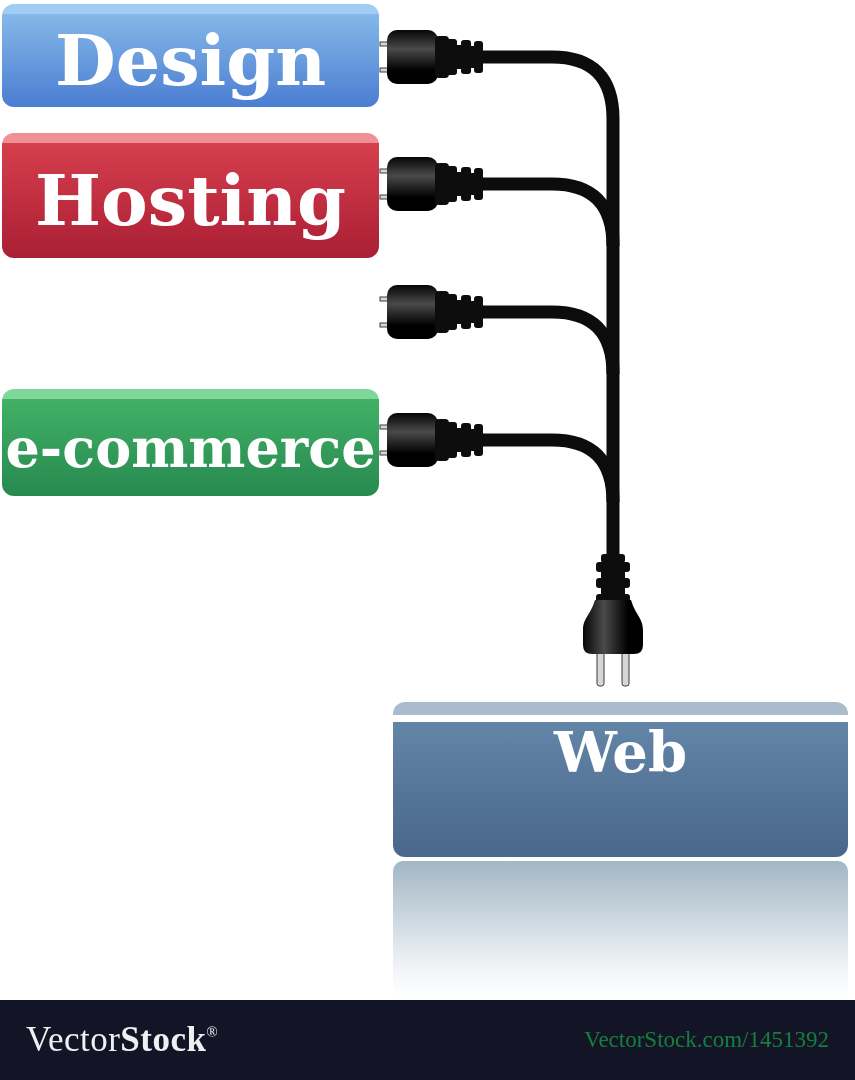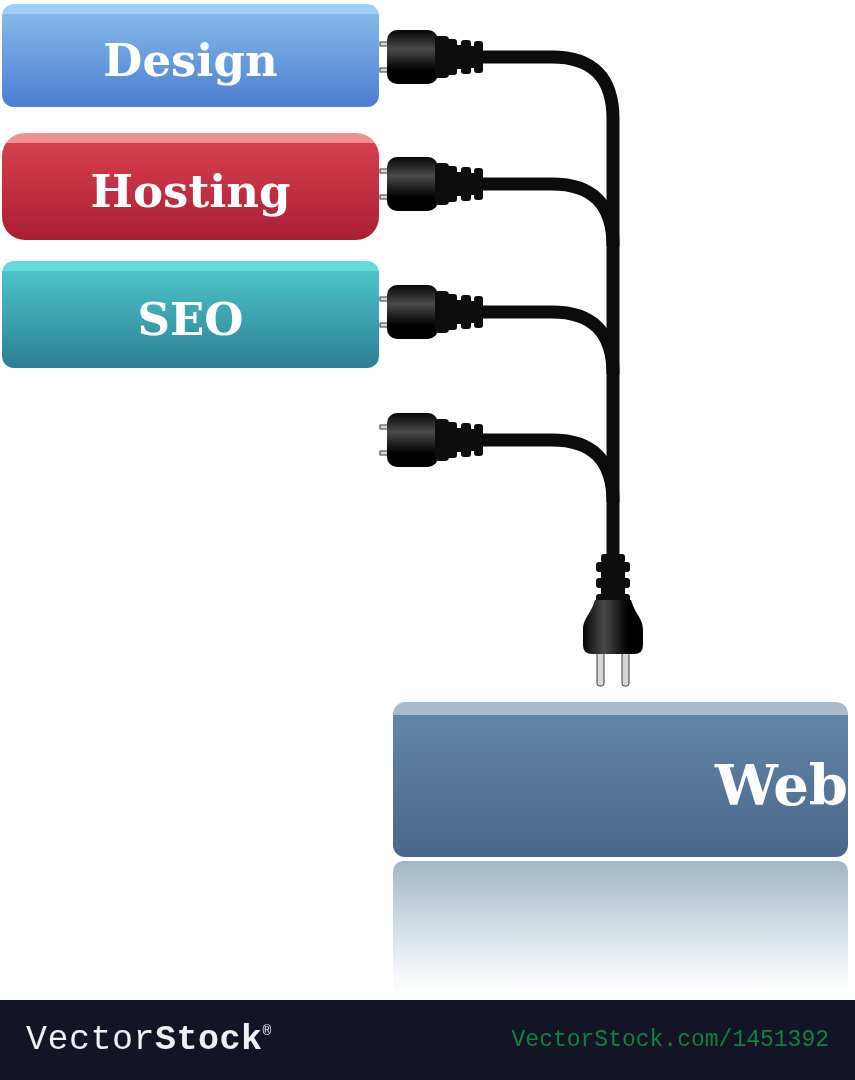--- a/index.html
+++ b/index.html
@@ -24,49 +24,50 @@
   .svc-box .bevel { height: 10px; flex: 0 0 10px; }
   .svc-box .face {
     flex: 1 1 auto;
     display: flex;
     align-items: center;
     justify-content: center;
   }
   .svc-label {
     color: #ffffff;
     font-weight: 700;
-    font-size: 45px;
+    font-size: 70px;
     line-height: 1;
     white-space: nowrap;
   }
   .svc-label.small { font-size: 54px; }
   #box-design    { top: 4px;   height: 103px; }
-  #box-hosting   { top: 133px; height: 107px; border-radius: 23px; }
+  #box-hosting   { top: 133px; height: 125px; }
   #box-seo       { top: 261px; height: 107px; }
   #box-ecommerce { top: 389px; height: 107px; }
 
   
   .target-box {
     position: absolute;
     left: 393px;
     top: 702px;
     width: 455px;
     height: 155px;
     border-radius: 12px;
     overflow: hidden;
     display: flex;
     flex-direction: column;
   }
   .target-box .bevel { flex: 0 0 13px; }
   .target-box .face {
     flex: 1 1 auto;
     display: flex;
-    flex-direction: row;
+    flex-direction: column;
     align-items: center;
-    justify-content: flex-end;
+    justify-content: space-between;
+    margin-top: 7px;
   }
   .target-label {
     color: #ffffff;
     font-weight: 700;
     font-size: 56px;
     line-height: 1.1;
     text-align: center;
     white-space: nowrap;
   }
   .reflection {
@@ -90,21 +91,21 @@
   
   .wm-bar {
     position: absolute;
     left: 0; bottom: 0;
     width: 855px; height: 80px;
     display: flex;
     align-items: center;
     justify-content: space-between;
     padding: 0 26px;
     box-sizing: border-box;
-    font-family: Liberation Mono, monospace;
+    font-family: Liberation Serif, serif;
   }
   .wm-brand {
     color: #eef0f4;
     font-size: 35px;
     font-weight: 300;
     letter-spacing: 0.5px;
     white-space: nowrap;
   }
   .wm-brand .bold { font-weight: 700; }
   .wm-brand sup { font-size: 0.42em; vertical-align: 14px; font-weight: 400; }
@@ -127,27 +128,27 @@
     </div>
   </div>
 
   <div class="svc-box" id="box-hosting">
     <div class="bevel" style="background: rgb(240, 143, 148);"></div>
     <div class="face" style="background: linear-gradient(rgb(214, 63, 77), rgb(170, 30, 52));">
       <span class="svc-label">Hosting</span>
     </div>
   </div>
 
-  <div class="svc-box" id="box-seo">
-    <div class="bevel" style="background: rgb(102, 217, 218);"></div>
-    <div class="face" style="background: linear-gradient(rgb(76, 195, 201), rgb(45, 126, 146));">
-      <span class="svc-label">SEO</span>
-    </div>
-  </div>
-
+
+  <div class="svc-box" id="box-ecommerce">
+    <div class="bevel" style="background: rgb(127, 215, 155);"></div>
+    <div class="face" style="background: linear-gradient(rgb(65, 177, 102), rgb(39, 137, 79));">
+      <span class="svc-label small">e-commerce</span>
+    </div>
+  </div>
 
   <svg class="cords" viewBox="0 0 855 1080" xmlns="http://www.w3.org/2000/svg">
     <defs>
       <linearGradient id="pgH" x1="0" y1="0" x2="0" y2="1">
         <stop offset="0" stop-color="#050505"></stop>
         <stop offset="0.35" stop-color="#4a4a4a"></stop>
         <stop offset="0.75" stop-color="#000000"></stop>
       </linearGradient>
       <linearGradient id="pgV" x1="0" y1="0" x2="1" y2="0">
         <stop offset="0" stop-color="#050505"></stop>

